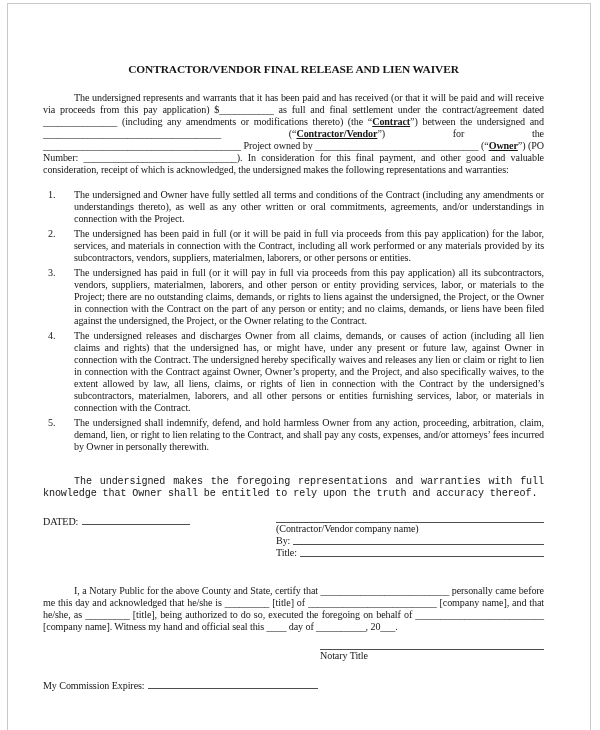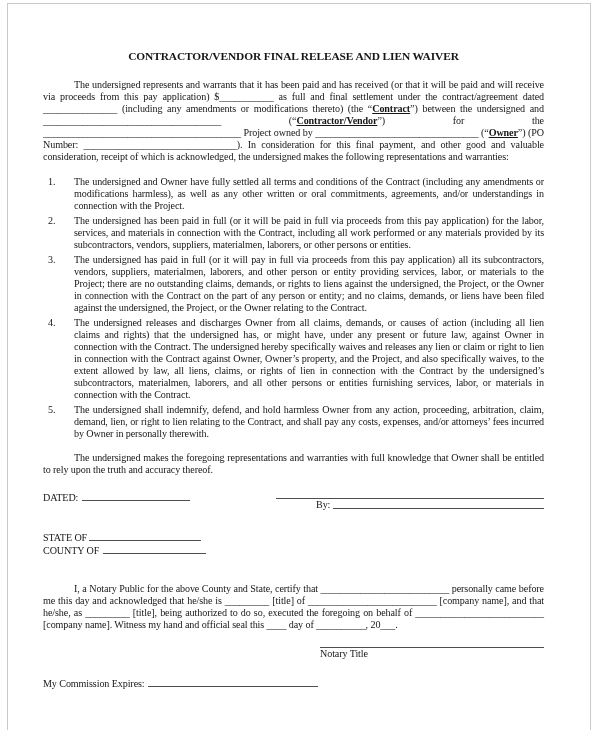--- a/index.html
+++ b/index.html
@@ -6,45 +6,45 @@
   body {
     width:600px; height:730px; position:relative; overflow:hidden;
     background:#ffffff; color:#161616;
     font-family:"Liberation Serif", serif;
   }
   .page {
     position:absolute; left:7px; top:3px; width:584px; height:734px;
     border:1px solid #c9c9c9; background:#fff; box-sizing:border-box;
   }
   .content {
-    position:absolute; left:35px; top:3px; width:501px;
+    position:absolute; left:35px; top:16px; width:501px;
     font-size:10.1px; line-height:12px; letter-spacing:-0.1px;
   }
   .doc-title {
     font-size:11.4px; font-weight:bold; text-align:center;
     margin:43px 0 17px 0;
   }
   p { margin:0; }
   .justify { text-align:justify; }
   .indent { text-indent:31px; }
   .bu { font-weight:bold; text-decoration:underline; }
   .list { margin-top:13px; }
   .item { position:relative; padding-left:31px; text-align:justify; margin-bottom:3px; }
   .item .num { position:absolute; left:5px; top:0; }
-  .closing { margin-top:12px; }
+  .closing { margin-top:23px;font-family:Liberation Mono, monospace; }
   .sig-row { display:flex; justify-content:space-between; margin-top:15px; }
   .blank {
     display:inline-block; border-bottom:1px solid #4e4e4e; height:9px;
     vertical-align:baseline;
   }
   .dated { white-space:nowrap; }
   .dated .blank { width:108px; margin-left:4px; }
   .sig-block { width:268px; padding-top:7px; }
   .rule { border-bottom:1px solid #4e4e4e; height:0; }
-  .row-line { display:flex;margin-left:40px; }
+  .row-line { display:flex; }
   .row-line .fill { flex:1; border-bottom:1px solid #4e4e4e; margin:0 0 2px 3px; }
   .state-block { margin-top:20px; }
   .state-line { white-space:nowrap; }
   .state-line .blank.state-b { width:112px; margin-left:2px; }
   .state-line .blank.county-b { width:103px; margin-left:4px; }
   .notary-para { margin-top:26px; }
   .notary-sig { margin-top:16px; margin-left:277px; width:224px; }
   .commission { margin-top:17px; white-space:nowrap; }
   .commission .blank { width:170px; margin-left:3px; }
 </style>
@@ -53,21 +53,21 @@
 
 <div class="page">
   <div class="content">
 
     <div class="doc-title">CONTRACTOR/VENDOR FINAL RELEASE AND LIEN WAIVER</div>
 
     <p class="justify indent"><span>The undersigned represents and warrants that it has been paid and has received (or that it will be paid and will receive via proceeds from this pay application) $___________ as full and final settlement under the contract/agreement dated _______________ (including any amendments or modifications thereto) (the “</span><span class="bu">Contract</span><span>”) between the undersigned and ____________________________________ (“</span><span class="bu">Contractor/Vendor</span><span>”) for the ________________________________________ Project owned by _________________________________ (“</span><span class="bu">Owner</span><span>”) (PO Number: _______________________________). In consideration for this final payment, and other good and valuable consideration, receipt of which is acknowledged, the undersigned makes the following representations and warranties:</span></p>
 
     <div class="list">
       <div class="item">
-        <span class="num">1.</span><span>The undersigned and Owner have fully settled all terms and conditions of the Contract (including any amendments or modifications harmless), as well as any other written or oral commitments, agreements, and/or understandings in connection with the Project.</span>
+        <span class="num">1.</span><span>The undersigned and Owner have fully settled all terms and conditions of the Contract (including any amendments or understandings thereto), as well as any other written or oral commitments, agreements, and/or understandings in connection with the Project.</span>
       </div>
       <div class="item">
         <span class="num">2.</span><span>The undersigned has been paid in full (or it will be paid in full via proceeds from this pay application) for the labor, services, and materials in connection with the Contract, including all work performed or any materials provided by its subcontractors, vendors, suppliers, materialmen, laborers, or other persons or entities.</span>
       </div>
       <div class="item">
         <span class="num">3.</span><span>The undersigned has paid in full (or it will pay in full via proceeds from this pay application) all its subcontractors, vendors, suppliers, materialmen, laborers, and other person or entity providing services, labor, or materials to the Project; there are no outstanding claims, demands, or rights to liens against the undersigned, the Project, or the Owner in connection with the Contract on the part of any person or entity; and no claims, demands, or liens have been filed against the undersigned, the Project, or the Owner relating to the Contract.</span>
       </div>
       <div class="item">
         <span class="num">4.</span><span>The undersigned releases and discharges Owner from all claims, demands, or causes of action (including all lien claims and rights) that the undersigned has, or might have, under any present or future law, against Owner in connection with the Contract. The undersigned hereby specifically waives and releases any lien or claim or right to lien in connection with the Contract against Owner, Owner’s property, and the Project, and also specifically waives, to the extent allowed by law, all liens, claims, or rights of lien in connection with the Contract by the undersigned’s subcontractors, materialmen, laborers, and all other persons or entities furnishing services, labor, or materials in connection with the Contract.</span>
       </div>
@@ -77,35 +77,32 @@
     </div>
 
     <p class="justify indent closing">The undersigned makes the foregoing representations and warranties with full knowledge that Owner shall be entitled to rely upon the truth and accuracy thereof.</p>
 
     <div class="sig-row">
       <div class="dated">
         <span>DATED:</span><span class="blank"></span>
       </div>
       <div class="sig-block">
         <div class="rule"></div>
+        <div>(Contractor/Vendor company name)</div>
         <div class="row-line">
           <span>By:</span>
+            <span class="fill"></span>
+        </div>
+        <div class="row-line">
+          <span>Title:</span>
             <span class="fill"></span>
         </div>
       </div>
     </div>
 
-    <div class="state-block">
-      <div class="state-line">
-        <span>STATE OF</span><span class="blank state-b"></span>
-      </div>
-      <div class="state-line">
-        <span>COUNTY OF</span><span class="blank county-b"></span>
-      </div>
-    </div>
 
     <p class="justify indent notary-para">I, a Notary Public for the above County and State, certify that __________________________ personally came before me this day and acknowledged that he/she is _________ [title] of __________________________ [company name], and that he/she, as _________ [title], being authorized to do so, executed the foregoing on behalf of __________________________ [company name]. Witness my hand and official seal this ____ day of __________, 20___.</p>
 
     <div class="notary-sig">
       <div class="rule"></div>
       <div>Notary Title</div>
     </div>
 
     <div class="commission">
       <span>My Commission Expires:</span><span class="blank"></span>

